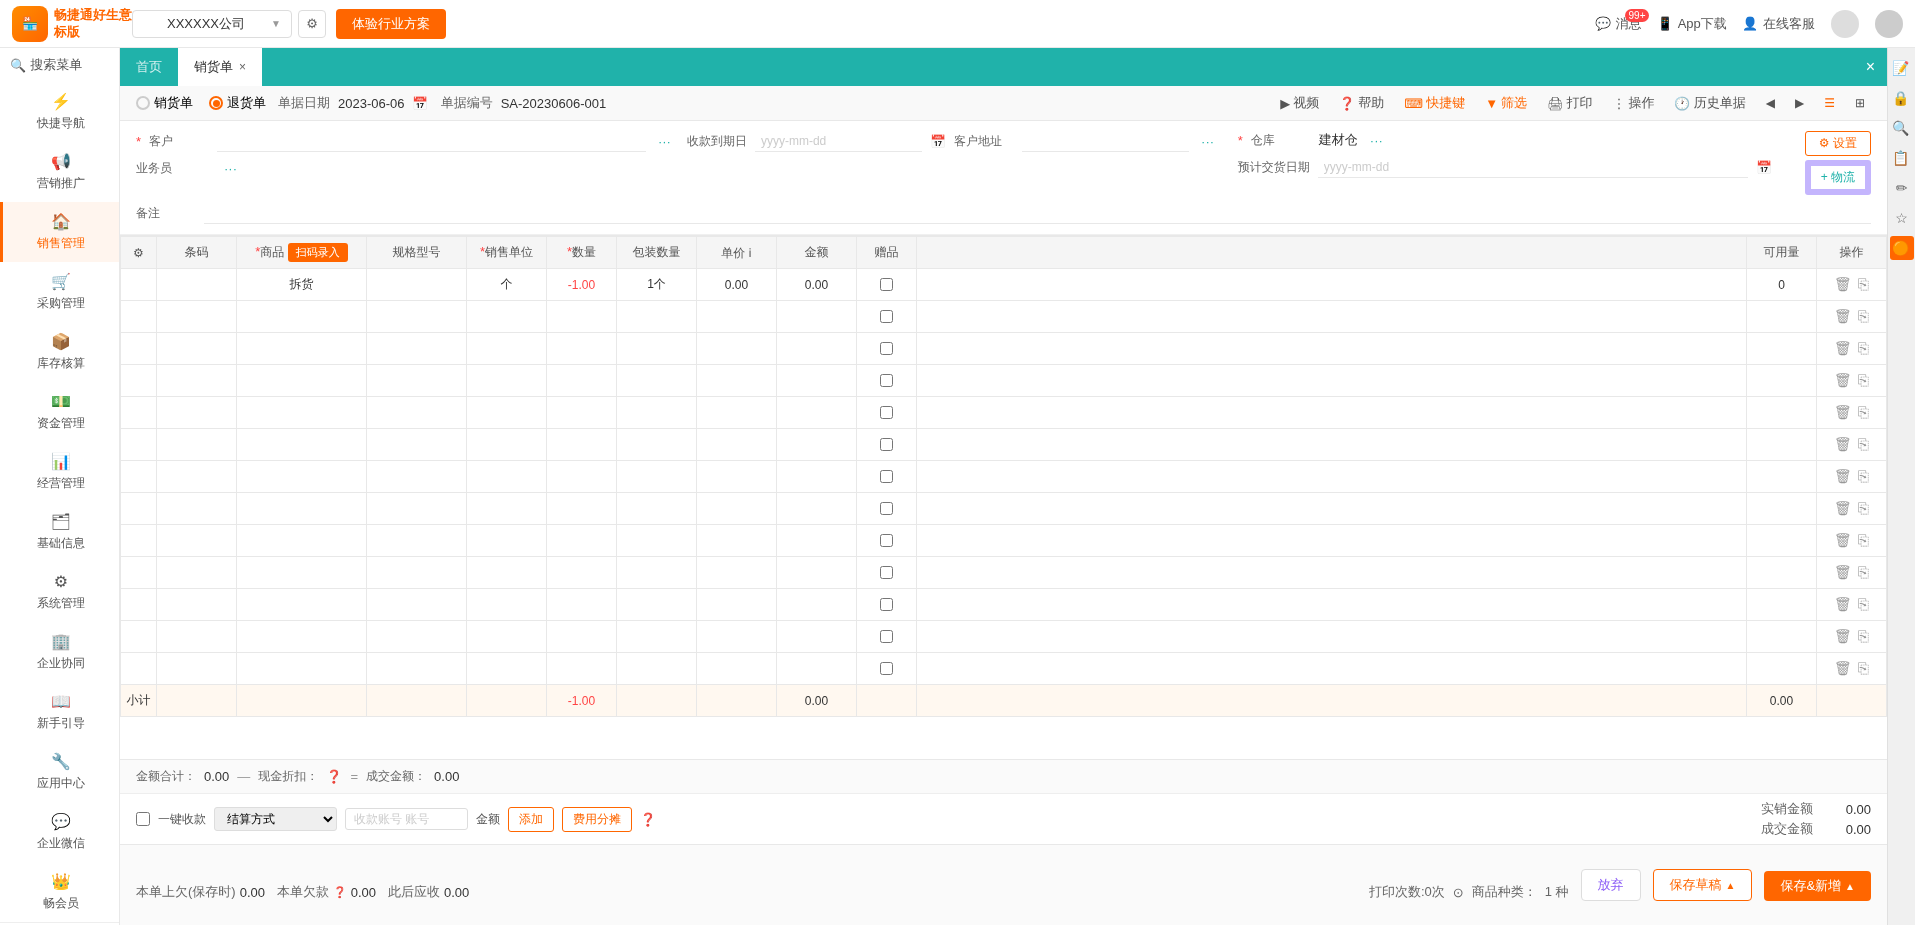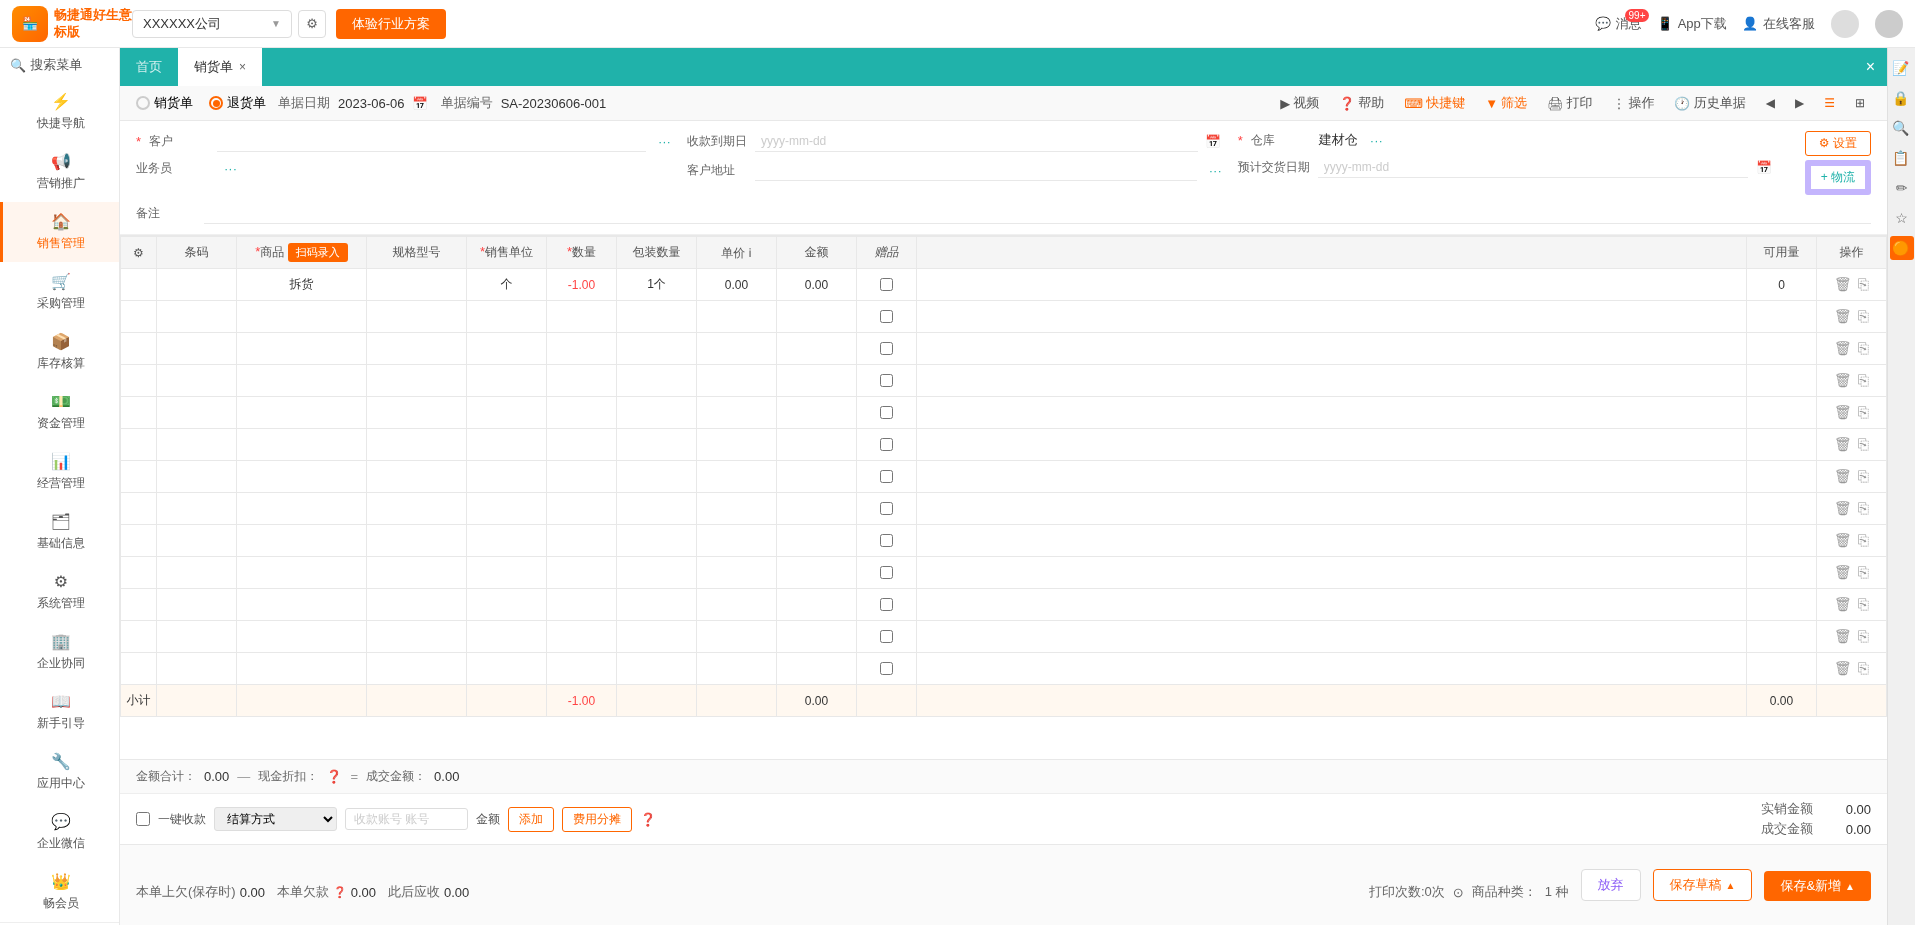--- a/index.html
+++ b/index.html
@@ -4,21 +4,21 @@
   <style>
     * { box-sizing: border-box; margin: 0; padding: 0; font-family: 'Microsoft YaHei', Arial, sans-serif; font-size: 13px; }
     body { background: #f5f5f5; display: flex; flex-direction: column; height: 925px; overflow: hidden; }
 
     
     .top-bar { background: #fff; height: 48px; display: flex; align-items: center; padding: 0 12px; border-bottom: 1px solid #e8e8e8; flex-shrink: 0; }
     .top-bar-logo { display: flex; align-items: center; gap: 6px; width: 120px; }
     .logo-icon { width: 36px; height: 36px; background: linear-gradient(135deg, #ff8c00, #ff6600); border-radius: 8px; display: flex; align-items: center; justify-content: center; color: white; font-size: 18px; font-weight: bold; }
     .logo-text { color: #ff6600; font-size: 11px; line-height: 1.3; font-weight: bold; }
     .company-selector { display: flex; align-items: center; gap: 4px; padding: 4px 10px; border: 1px solid #ddd; border-radius: 4px; cursor: pointer; min-width: 160px; }
-    .company-name { flex: 1; color: #333; }
+    .company-name { flex: 1; color: #333; margin-left: 24px; }
     .chevron-down { color: #999; font-size: 10px; }
     .gear-btn { width: 28px; height: 28px; border: 1px solid #ddd; border-radius: 4px; display: flex; align-items: center; justify-content: center; cursor: pointer; color: #666; margin-left: 6px; }
     .trial-btn { background: #ff6600; color: white; border: none; border-radius: 4px; padding: 6px 16px; cursor: pointer; font-size: 13px; margin-left: 10px; }
     .top-bar-right { margin-left: auto; display: flex; align-items: center; gap: 16px; }
     .top-bar-icon-item { display: flex; align-items: center; gap: 4px; cursor: pointer; color: #555; position: relative; }
     .badge { background: #ff4444; color: white; font-size: 10px; border-radius: 8px; padding: 1px 4px; position: absolute; top: -6px; right: -8px; }
     .avatar { width: 28px; height: 28px; background: #ddd; border-radius: 50%; }
 
     
     .main-layout { display: flex; flex: 1; overflow: hidden; }
@@ -308,21 +308,21 @@
               <span style="color:#ff4444;">*</span>
               <span class="form-label">客户</span>
               <input class="form-input" style="flex: 1 1 0%;">
               <span class="form-dots">···</span>
             </div>
             <div style="display:flex; align-items:center; gap:24px;">
               <span class="form-label">业务员</span>
               <span class="form-dots">···</span>
             </div>
           </div>
-          <div style="flex:1; display:flex; flex-direction:column; gap:8px;">
+          <div style="flex:1; display:flex; gap:8px;">
             <div style="display:flex; align-items:center; gap:8px;">
               <span class="form-label">收款到期日</span>
               <input class="form-input" style="flex: 1 1 0%;" placeholder="yyyy-mm-dd">
               <span class="calendar-icon">📅</span>
             </div>
             <div style="display:flex; align-items:center; gap:8px;">
               <span class="form-label">客户地址</span>
               <input class="form-input" style="flex: 1 1 0%;">
               <span class="form-dots">···</span>
             </div>
@@ -357,21 +357,21 @@
             <tr>
               <th style="width:36px;">⚙</th>
               <th style="width:80px;">条码</th>
               <th style="width:130px;"><span style="color:#ff4444;">*</span>商品 <button class="scan-btn">扫码录入</button></th>
               <th style="width:100px;">规格型号</th>
               <th style="width:80px;"><span style="color:#ff4444;">*</span>销售单位</th>
               <th style="width:70px;"><span style="color:#ff4444;">*</span>数量</th>
               <th style="width:80px;">包装数量</th>
               <th style="width:80px;">单价 ℹ</th>
               <th style="width:80px;">金额</th>
-              <th style="width:60px;font-style:italic;">赠品</th>
+              <th style="width:60px;">赠品</th>
               <th style="flex:1; min-width:200px;"></th>
               <th style="width:70px;">可用量</th>
               <th style="width:70px;">操作</th>
             </tr>
           </thead>
           <tbody id="table-body">
 
           <tr>
       <td></td>
       <td></td>

